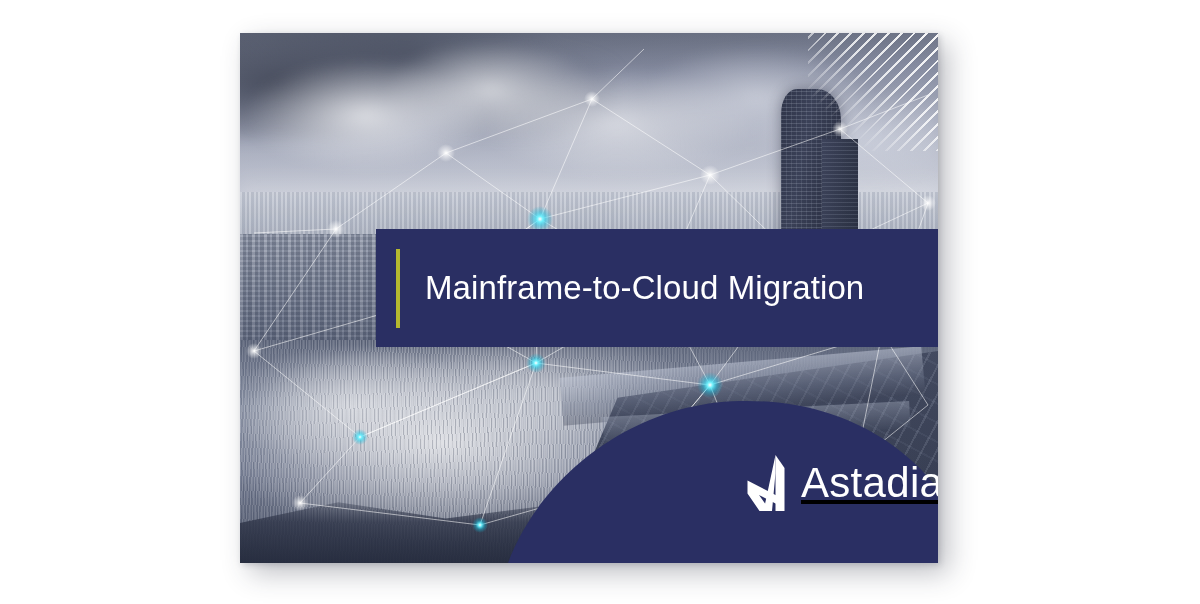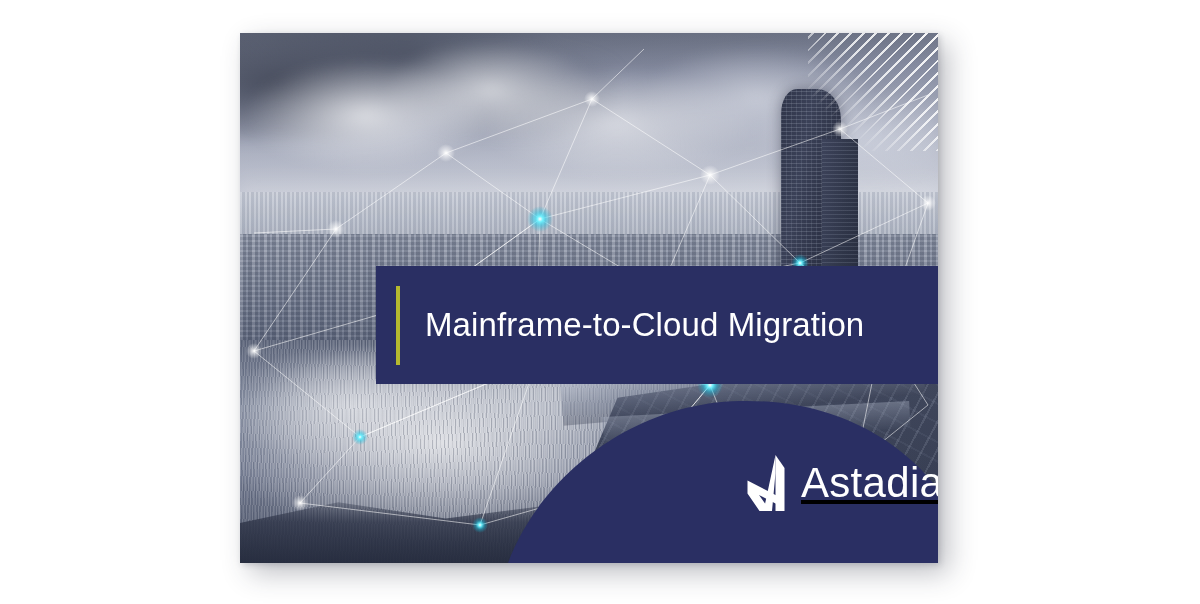--- a/index.html
+++ b/index.html
@@ -342,21 +342,20 @@
   
   #title-banner {
     position: absolute;
     left: 136px;
     top: 196px;
     right: 0;
     height: 118px;
     background: #2a2f63;
     display: flex;
     align-items: center;
-    margin-top: 37px;
   }
   .accent-bar {
     width: 4px;
     height: 79px;
     background: #b5b92f;
     margin-left: 20px;
     flex: 0 0 auto;
   }
   .title-text {
     margin-left: 25px;

